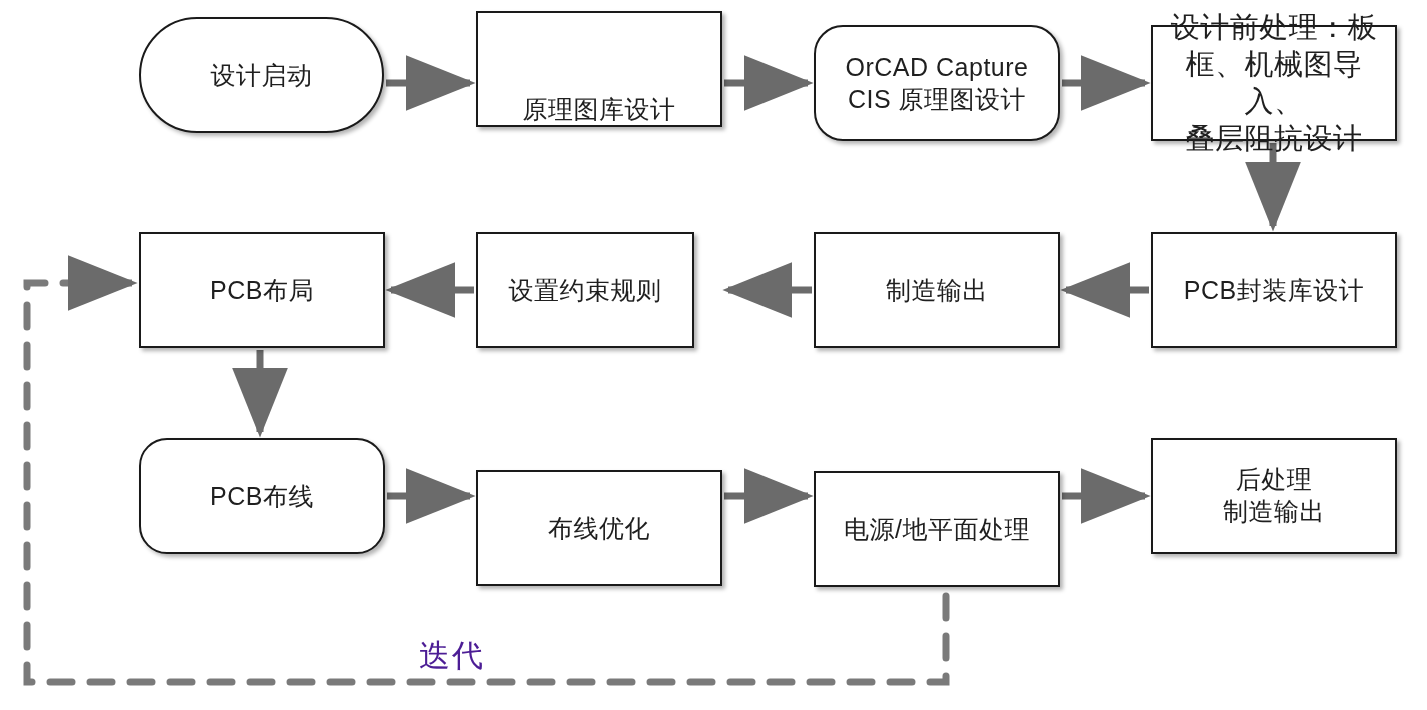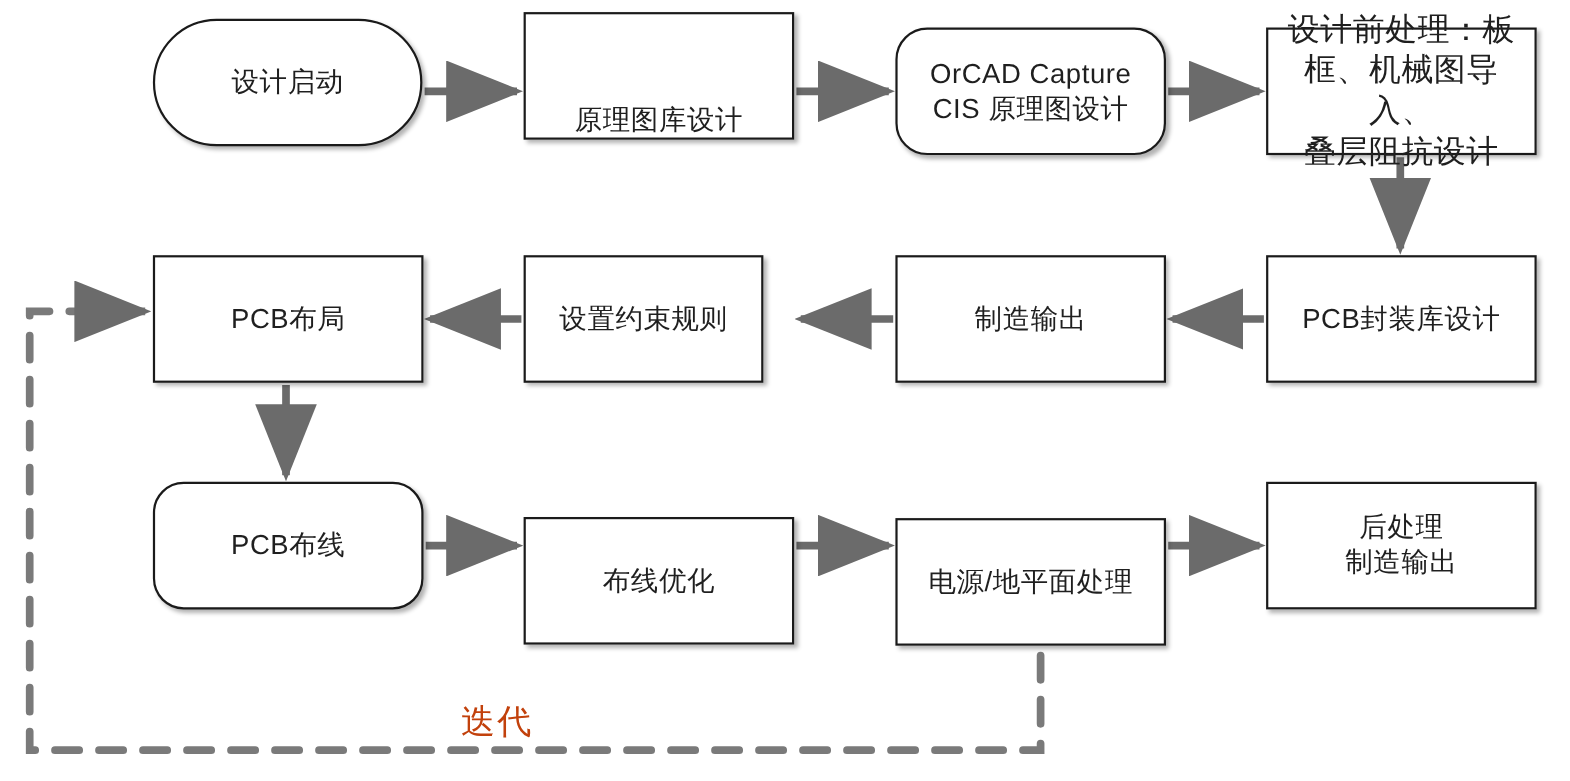--- a/index.html
+++ b/index.html
@@ -45,21 +45,21 @@
     left: 0;
     top: 0;
     width: 1427px;
     height: 710px;
     overflow: visible;
     pointer-events: none;
   }
   .loop-label {
     position: absolute;
     font-size: 31px;
-    color: #c2410c;
+    color: #4c1d95;
     letter-spacing: 2px;
     transform: translate(-50%, -50%);
     white-space: nowrap;
   }
 </style>
 </head>
 <body>
 
 <div id="diagram">
 

